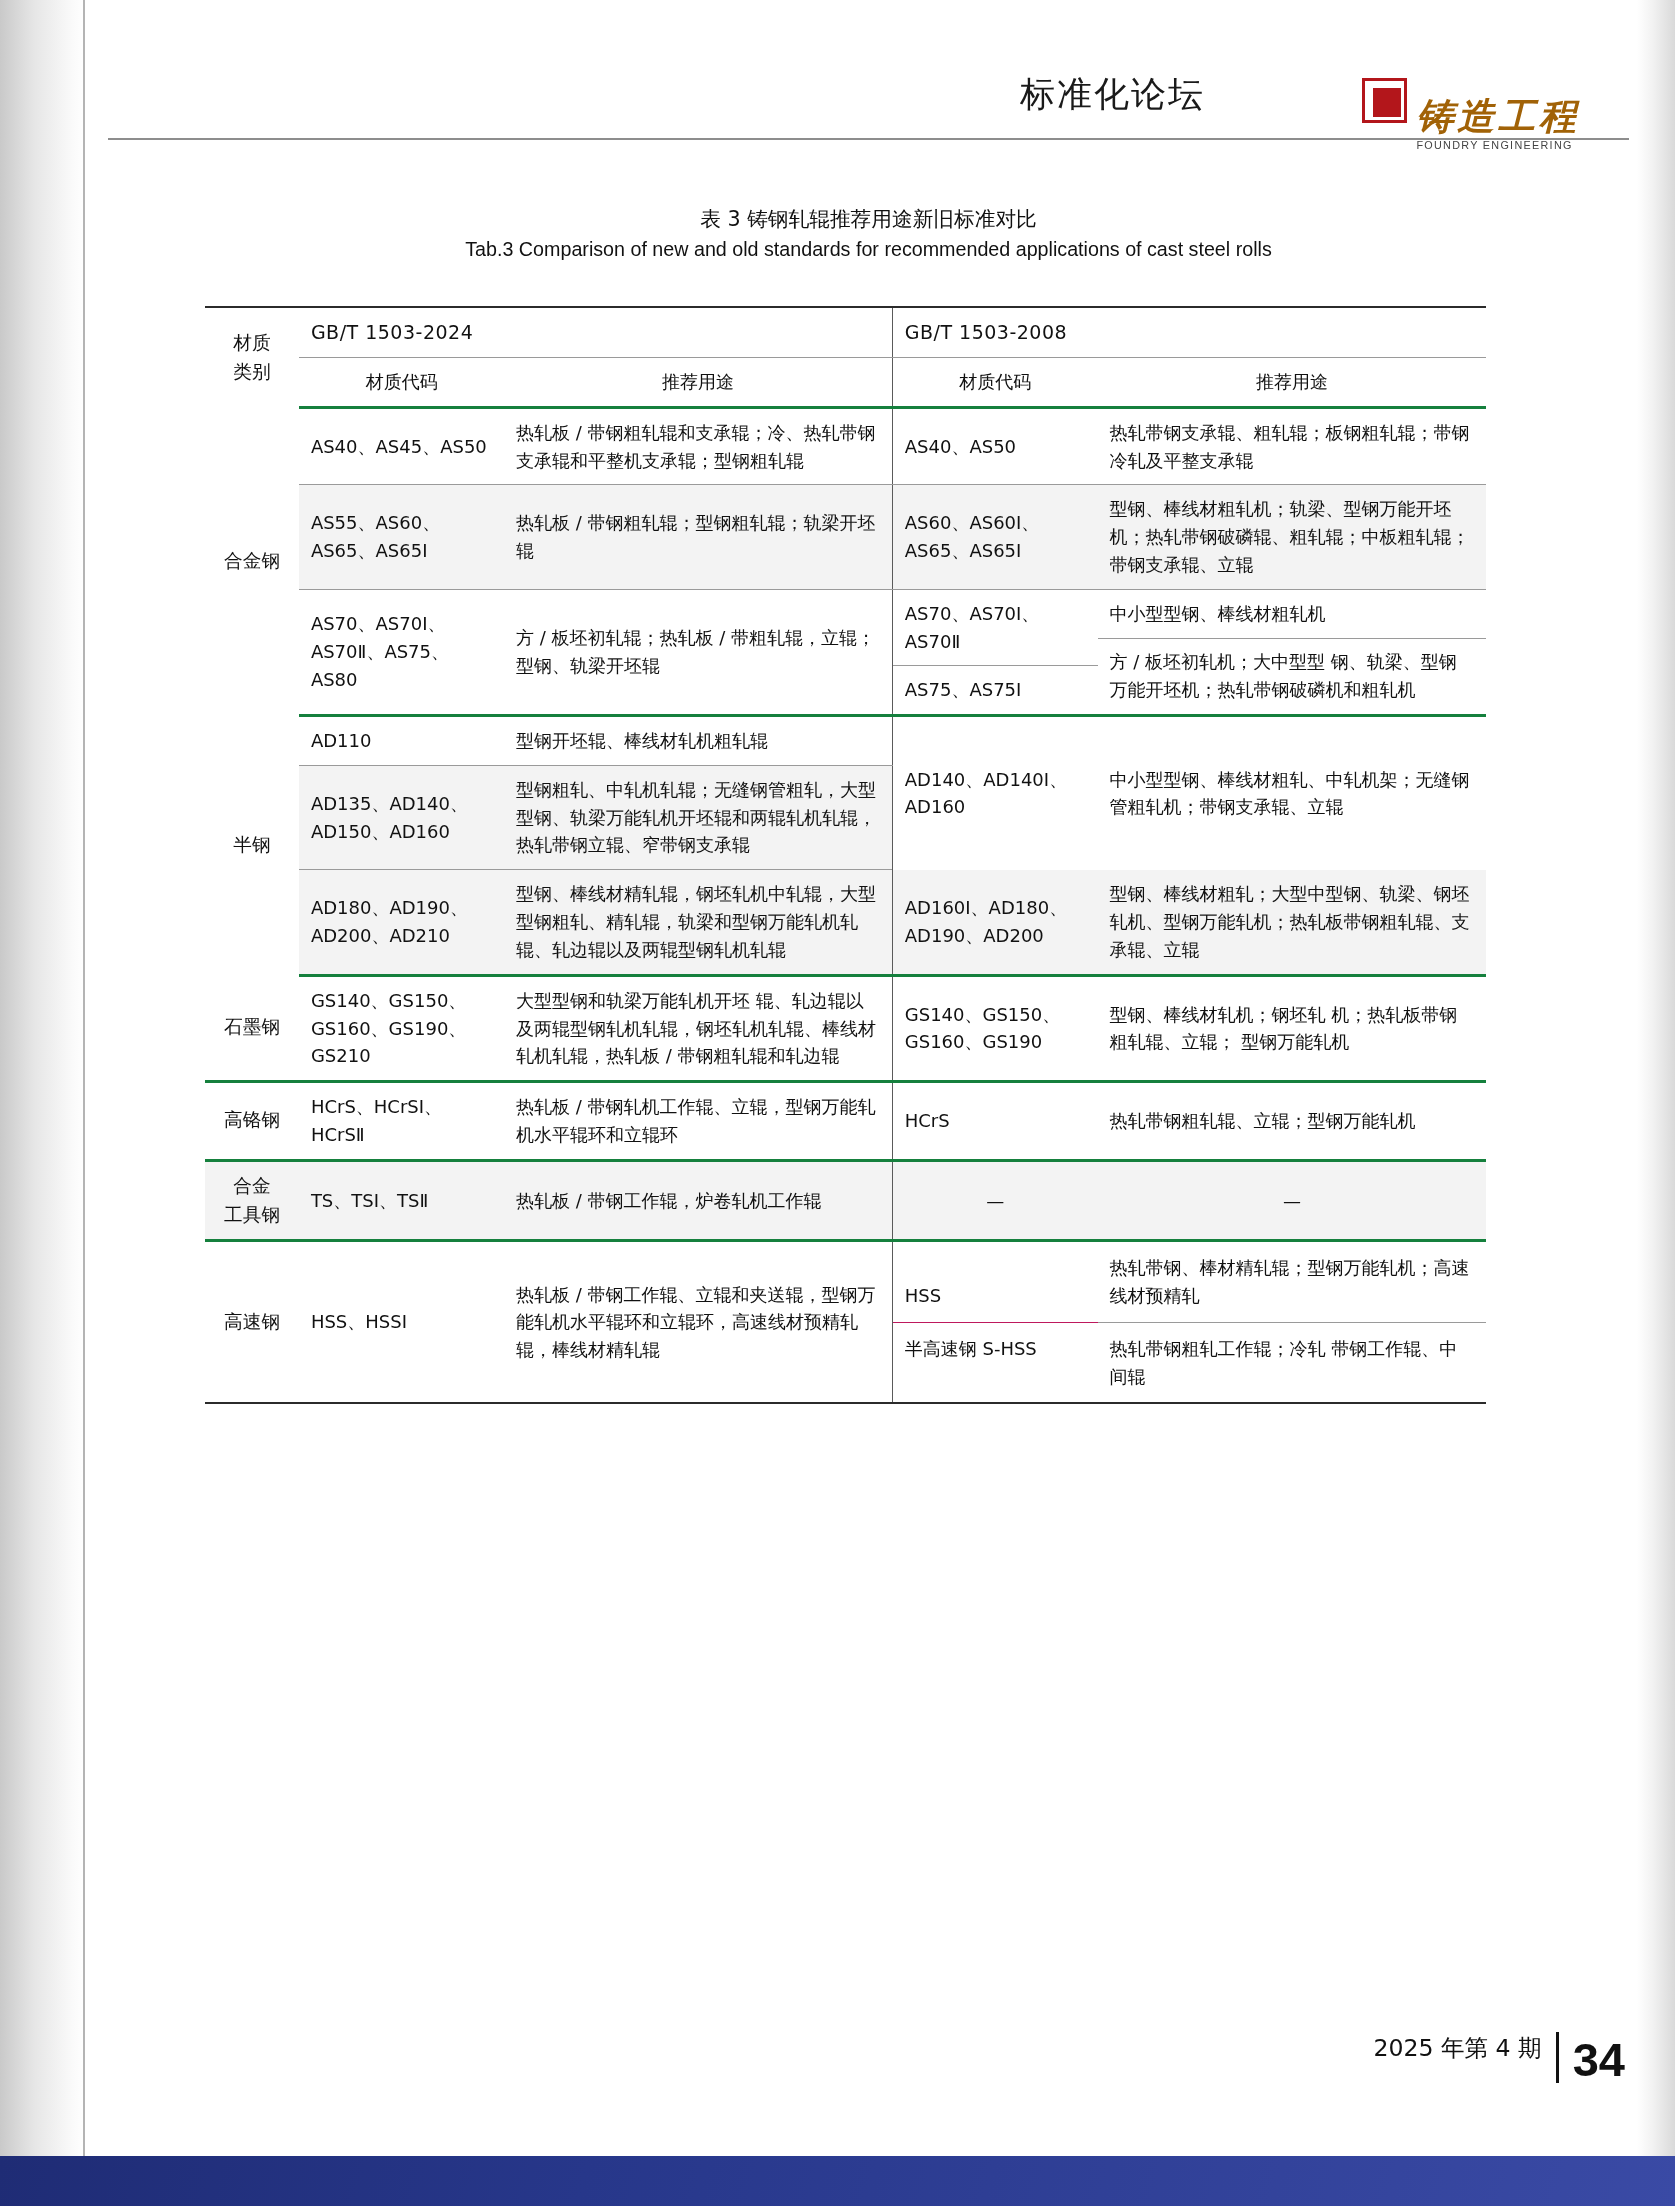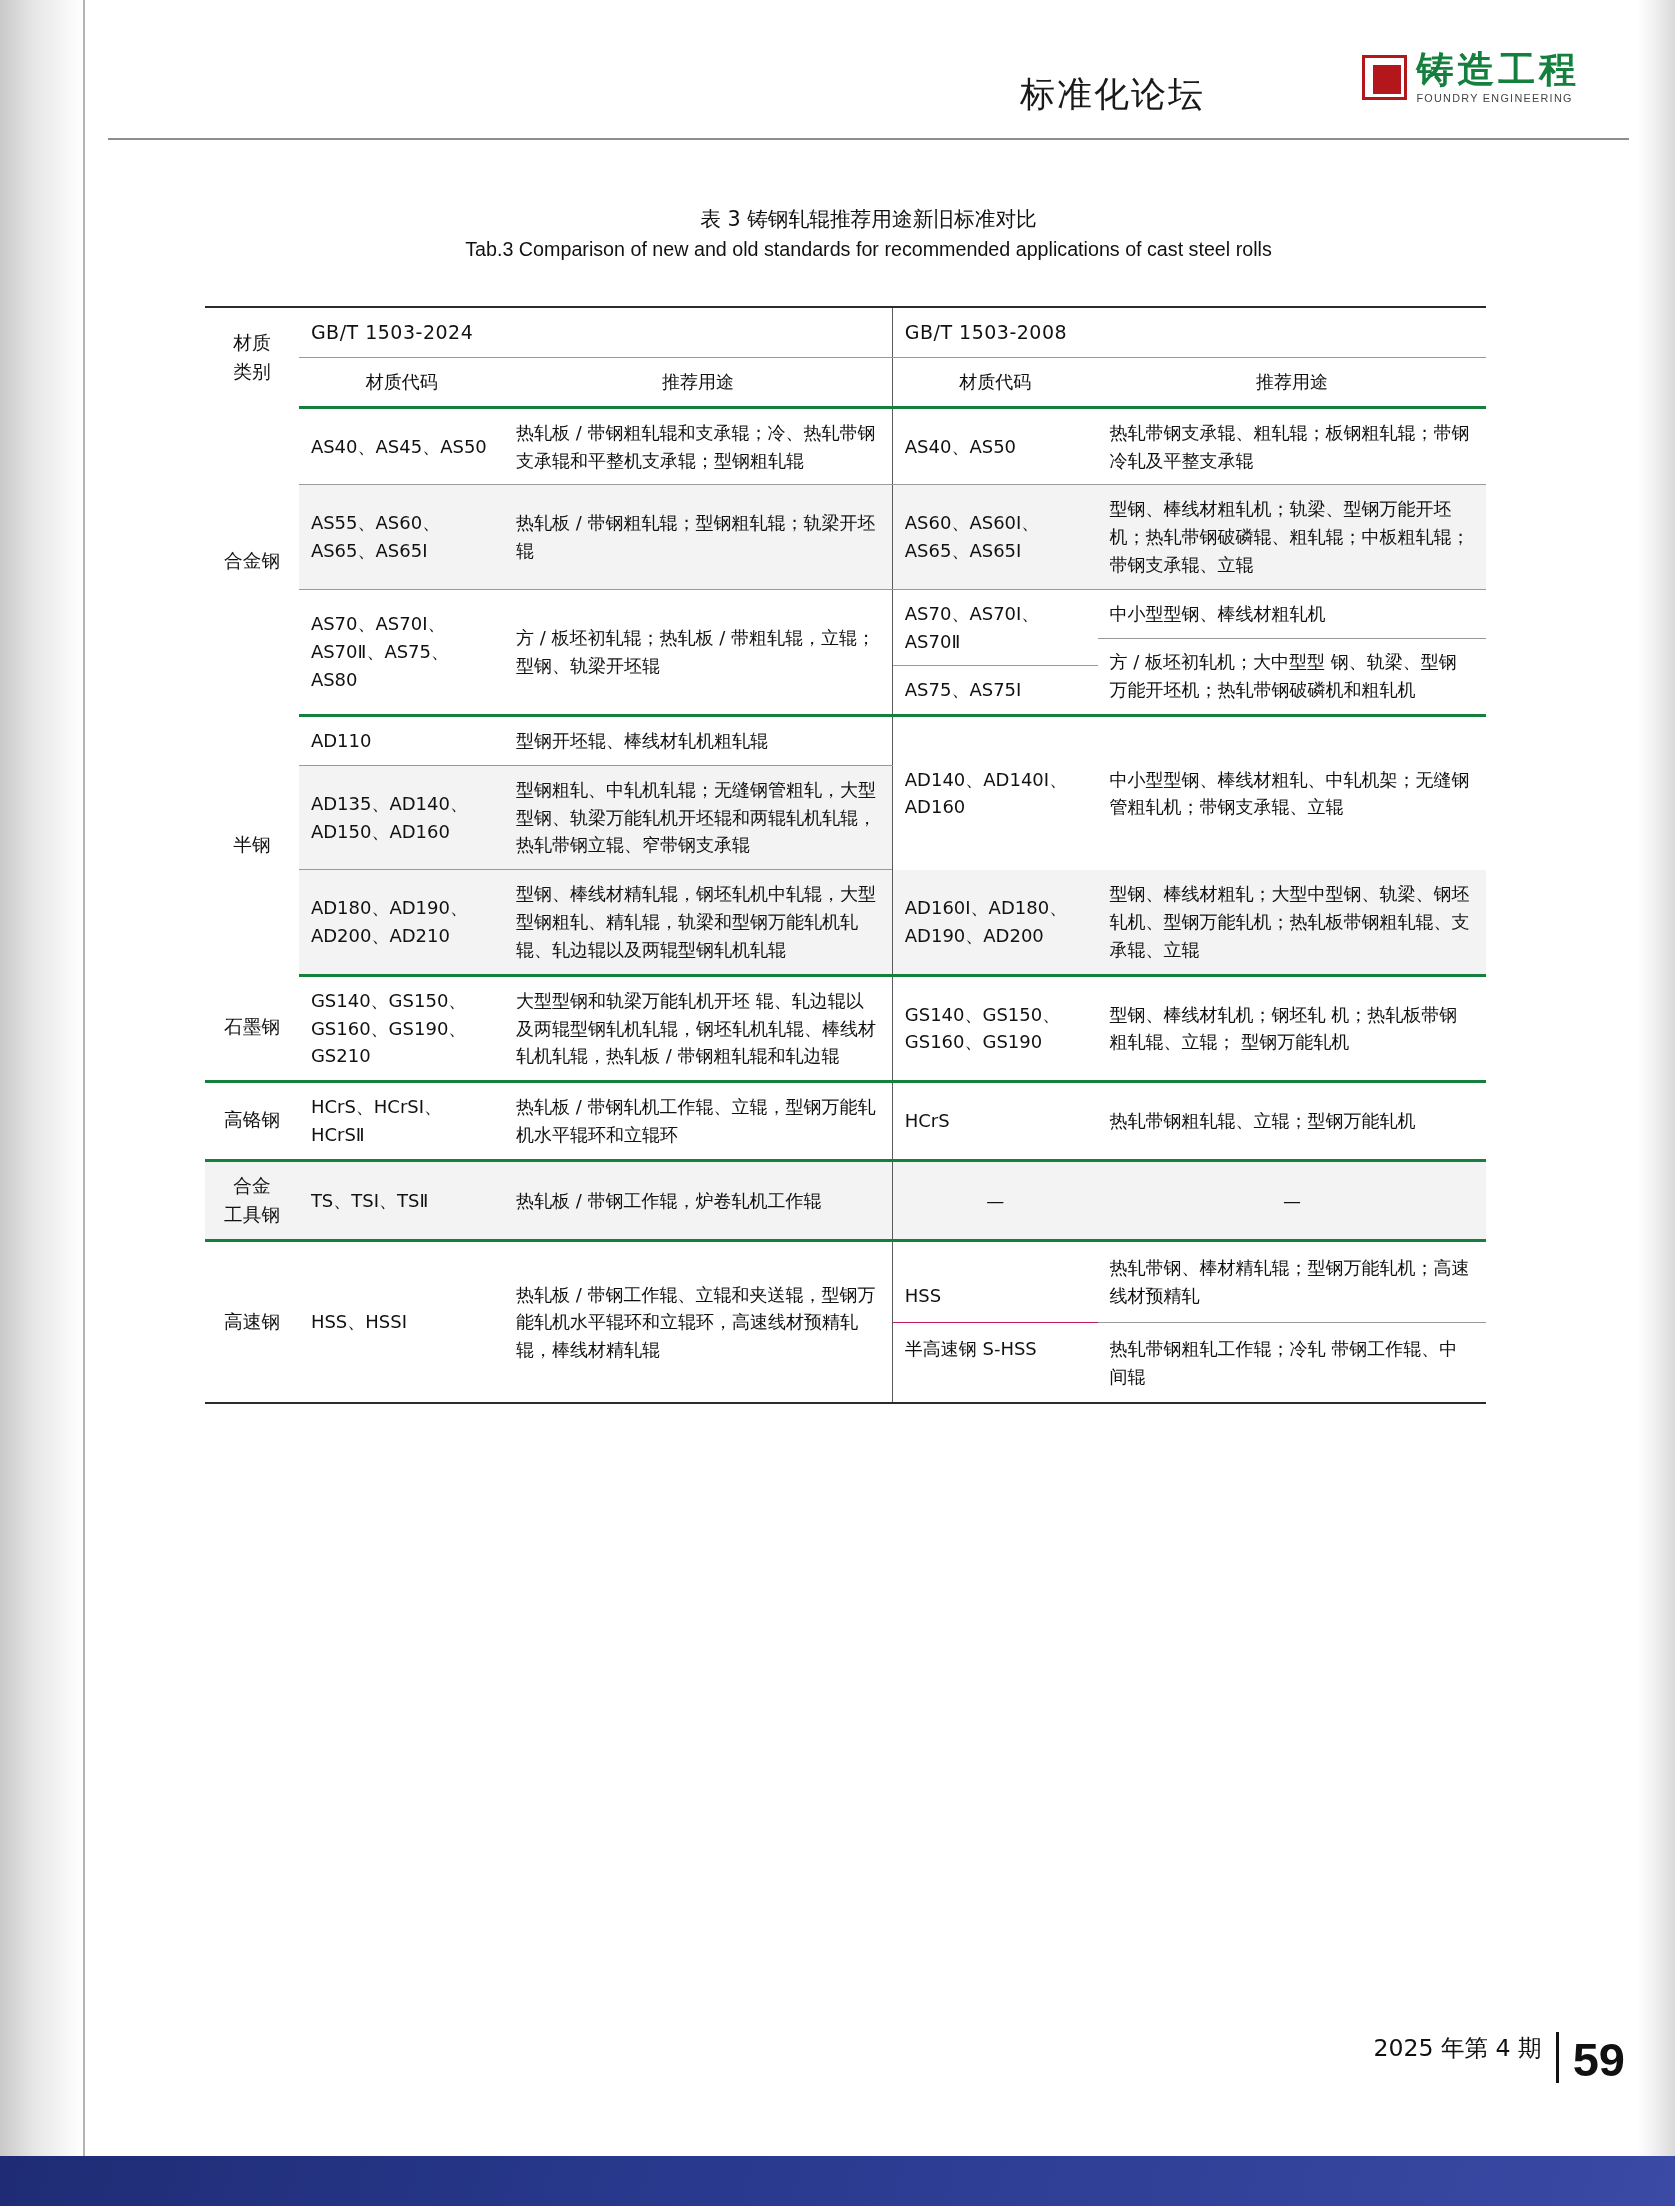--- a/index.html
+++ b/index.html
@@ -105,24 +105,26 @@
     left: 11.8px; top: 9.9px; right: 5.9px; bottom: 5.9px;
     background: #b3161b;
   }
   .logo-text {
     display: flex;
     flex-direction: column;
     line-height: 1;
   }
   .logo-cn {
     font-size: 37px;
-    color: #15803d;
+    color: #a16207;
     font-weight: bold;
+    font-style: italic;
     letter-spacing: 3.9px;
     font-family: "DejaVu Sans", "Liberation Sans", sans-serif;
+    margin-top: 47px;
   }
   .logo-en {
     margin-top: 4.9px;
     font-size: 10.8px;
     color: #444;
     letter-spacing: 1.3px;
   }
 
   
   .caption-cn {
@@ -375,20 +377,20 @@
       </tbody>
     </table>
   </div>
 
   <div class="body-cols">
   </div>
 
   <div class="footer">
     <span class="footer-issue">2025 年第 4 期</span>
     <span class="footer-divider"></span>
-    <span class="footer-page">59</span>
+    <span class="footer-page">34</span>
   </div>
 
   <div class="bottom-band">
     <div class="bottom-curve"></div>
   </div>
 </div>
 
 
 </body></html>

